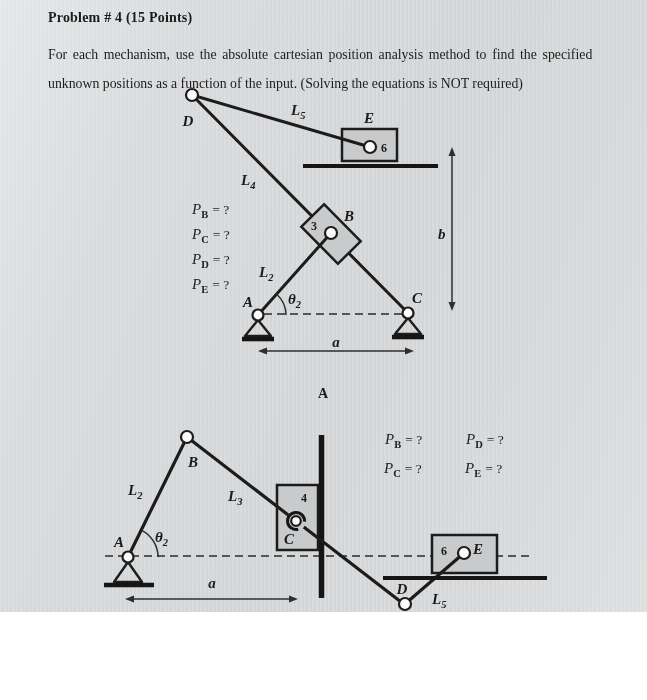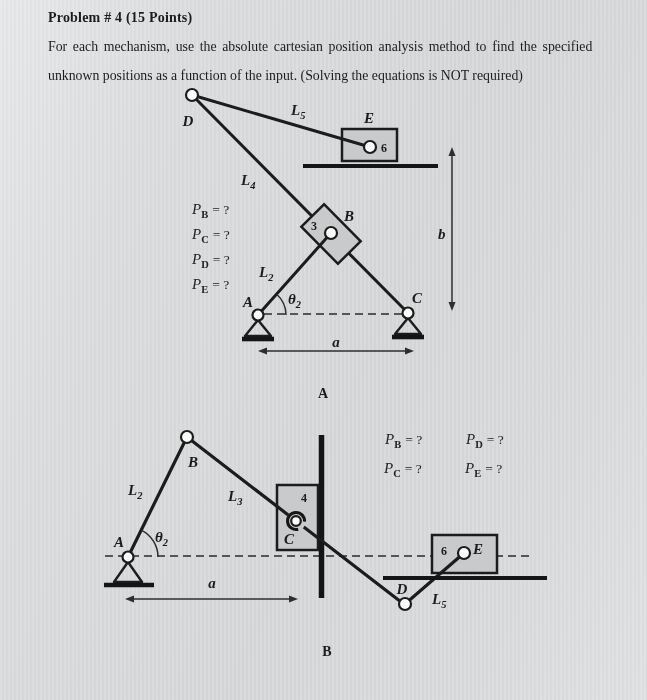--- a/index.html
+++ b/index.html
@@ -1,29 +1,29 @@
 <!DOCTYPE html>
 <html><head>
 <meta charset="utf-8">
 <style>
   html,body{margin:0;padding:0;}
   .page{
     position:relative;
-    width:647px;height:700px;
+    width:647px;height:612px;
     overflow:hidden;
     background:
       repeating-linear-gradient(90deg, rgba(255,255,255,0.05) 0 2px, rgba(0,0,0,0.018) 2px 4px),
       linear-gradient(112deg,#e7e9ea 0%,#dbdddf 22%,#d6d8da 55%,#d9dbdd 80%,#dfe1e2 100%);
     font-family:"Liberation Serif", serif;
     color:#1c1c1c;
   }
   .header{position:absolute;left:48px;top:10px;width:560px;}
   .title{font-weight:bold;font-size:14px;letter-spacing:.2px;}
   .body-line{font-size:13.8px;margin-top:11px;line-height:18px;white-space:nowrap;}
-  .body-line.first{margin-top:12px;word-spacing:2.2px;}
+  .body-line.first{margin-top:20px;word-spacing:2.2px;}
   svg{position:absolute;left:0;top:0;}
   .link{stroke:#1c1c1c;stroke-width:3;fill:none;stroke-linecap:round;}
   .linkB{stroke:#1c1c1c;stroke-width:3.2;fill:none;stroke-linecap:round;}
   .ground{stroke:#151515;stroke-width:4;fill:none;}
   .groundbase{stroke:#151515;stroke-width:4.6;fill:none;}
   .rail{stroke:#151515;stroke-width:5.5;fill:none;}
   .blk{fill:#c9cacb;stroke:#1c1c1c;stroke-width:2.5;}
   .pin{fill:#fbfbfb;stroke:#1c1c1c;stroke-width:2.2;}
   .tri{fill:none;stroke:#1c1c1c;stroke-width:2.4;stroke-linejoin:round;}
   .dash{stroke:#2b2b2b;stroke-width:1.7;stroke-dasharray:8 5;fill:none;}

